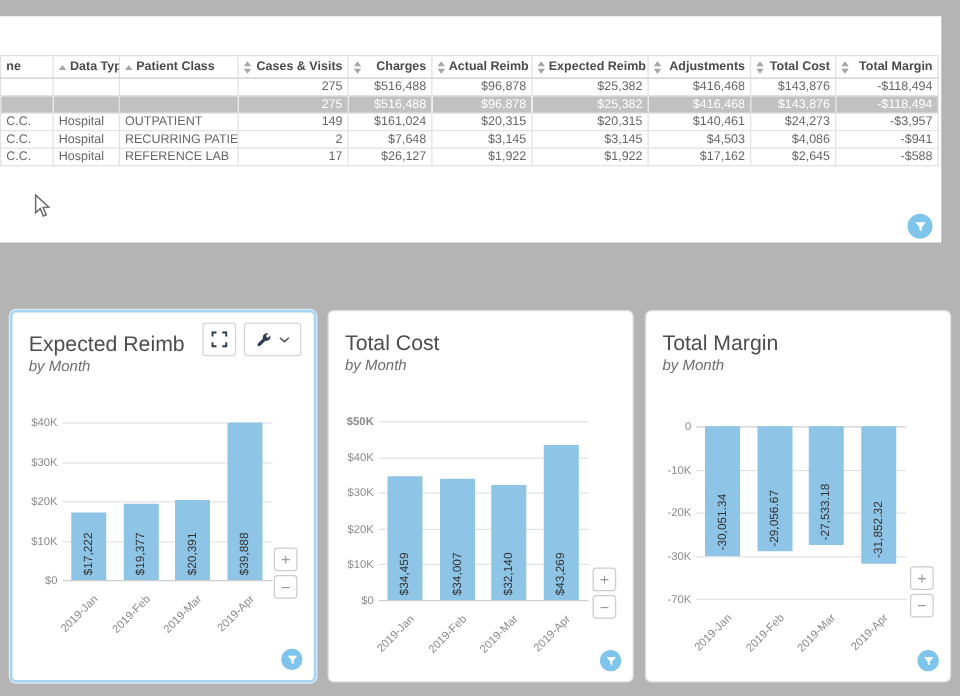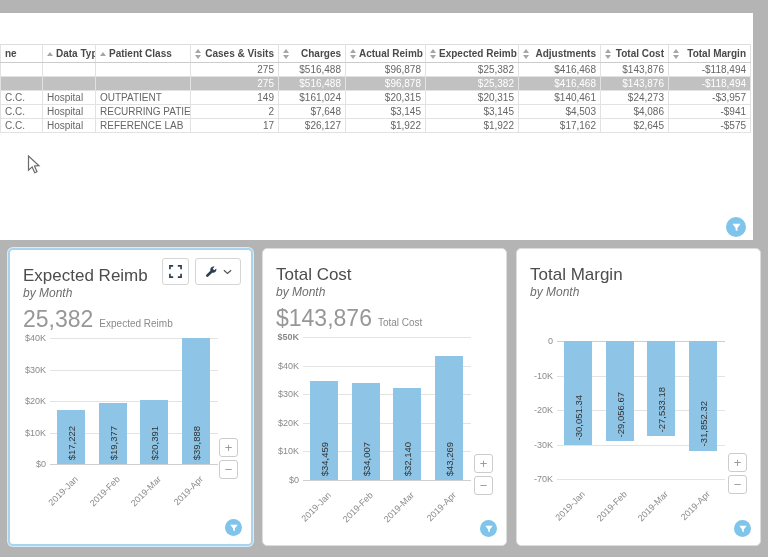--- a/index.html
+++ b/index.html
@@ -1,20 +1,20 @@
 <!DOCTYPE html>
 <html><head>
 <meta charset="utf-8">
 <style>
   * { margin:0; padding:0; box-sizing:border-box; }
   body { font-family:"Liberation Sans", sans-serif; }
   .page { position:relative; width:768px; height:557px; background:#b4b4b4; overflow:hidden; }
 
   
-  .table-panel { position:absolute; left:0; top:13px; width:753px; height:227px; background:#fff; }
+  .table-panel { position:absolute; left:0; top:13px; width:753px; height:181px; background:#fff; }
   table.grid { border-collapse:collapse; table-layout:fixed; width:750px; margin-top:31px; font-size:10px; color:#666; }
   table.grid th, table.grid td { border:1px solid #e2e2e2; padding:0 4px; white-space:nowrap; overflow:hidden; height:14px; }
   table.grid th { height:18px; color:#4a4a4a; font-weight:bold; background:#fff; border-top:1px solid #ddd; border-bottom:1px solid #ccc; }
   table.grid th .hwrap { display:flex; align-items:center; gap:3px; }
   table.grid th .hlabel { flex:1; }
   table.grid tr.selected td { background:#c1c1c1; color:#fff; }
   .al { text-align:left; } .ar { text-align:right; }
   .sorticon { display:inline-flex; flex-direction:column; align-items:center; line-height:0; }
   .tri-up { width:0; height:0; border-left:3px solid transparent; border-right:3px solid transparent; border-bottom:4px solid #a6a6a6; }
   .tri-down { width:0; height:0; border-left:3px solid transparent; border-right:3px solid transparent; border-top:4px solid #a6a6a6; margin-top:2px; }
@@ -207,21 +207,21 @@
           <tr>
             <td class="al">C.C.</td>
             <td class="al">Hospital</td>
             <td class="al">REFERENCE LAB</td>
             <td class="ar">17</td>
             <td class="ar">$26,127</td>
             <td class="ar">$1,922</td>
             <td class="ar">$1,922</td>
             <td class="ar">$17,162</td>
             <td class="ar">$2,645</td>
-            <td class="ar">-$575</td>
+            <td class="ar">-$588</td>
           </tr>
         </tbody>
     </table>
     <button class="round-filter panel-filter">
       <svg width="11" height="11" viewBox="0 0 12 12">
           <path d="M1.5 2h9L7 6.5V10L5 8.6V6.5z" fill="#ffffff"></path>
         </svg>
     </button>
   </section>
 
@@ -241,21 +241,20 @@
             <svg width="13" height="13" viewBox="0 0 16 16">
               <path d="M13.8 4.2c.5 1.5.1 3.1-1 4.2-1 1-2.5 1.4-3.9 1L4 14.3c-.6.6-1.7.6-2.3 0-.6-.6-.6-1.7 0-2.3l4.9-4.9c-.4-1.4 0-2.9 1-3.9 1.1-1.1 2.7-1.5 4.2-1L9.4 4.6l2 2 2.4-2.4z" fill="#2c3e50"></path>
             </svg>
             <svg width="9" height="6" viewBox="0 0 10 6">
               <path d="M1 1l4 3.5L9 1" stroke="#555" fill="none" stroke-width="1.4"></path>
             </svg>
           </button>
         </div>
         <div class="ct">Expected Reimb</div>
         <div class="cs">by Month</div>
-        <div class="kpi"><span class="kv">25,382</span><span class="kl">Expected Reimb</span></div>
         <div class="plot">
           <div class="gridline" style="top: 88px;"></div>
           <span class="ytick" style="top: 88px;">$40K</span>
           <div class="gridline" style="top: 119.5px;"></div>
           <span class="ytick" style="top: 119.5px;">$30K</span>
           <div class="gridline" style="top: 151px;"></div>
           <span class="ytick" style="top: 151px;">$20K</span>
           <div class="gridline" style="top: 182.5px;"></div>
           <span class="ytick" style="top: 182.5px;">$10K</span>
           <div class="gridline zero" style="top: 214px;"></div>
@@ -281,21 +280,20 @@
         <button class="zoombtn" style="top: 210px;">−</button>
         <button class="round-filter card-filter">
           <svg width="10" height="10" viewBox="0 0 12 12">
             <path d="M1.5 2h9L7 6.5V10L5 8.6V6.5z" fill="#ffffff"></path>
           </svg>
         </button>
       </div>
       <div class="card" style="left: 262px;">
         <div class="ct">Total Cost</div>
         <div class="cs">by Month</div>
-        <div class="kpi"><span class="kv">$143,876</span><span class="kl">Total Cost</span></div>
         <div class="plot">
           <div class="gridline" style="top: 88px;"></div>
           <span class="ytick" style="top: 88px; font-weight: bold;">$50K</span>
           <div class="gridline" style="top: 116.6px;"></div>
           <span class="ytick" style="top: 116.6px;">$40K</span>
           <div class="gridline" style="top: 145.2px;"></div>
           <span class="ytick" style="top: 145.2px;">$30K</span>
           <div class="gridline" style="top: 173.8px;"></div>
           <span class="ytick" style="top: 173.8px;">$20K</span>
           <div class="gridline" style="top: 202.4px;"></div>

